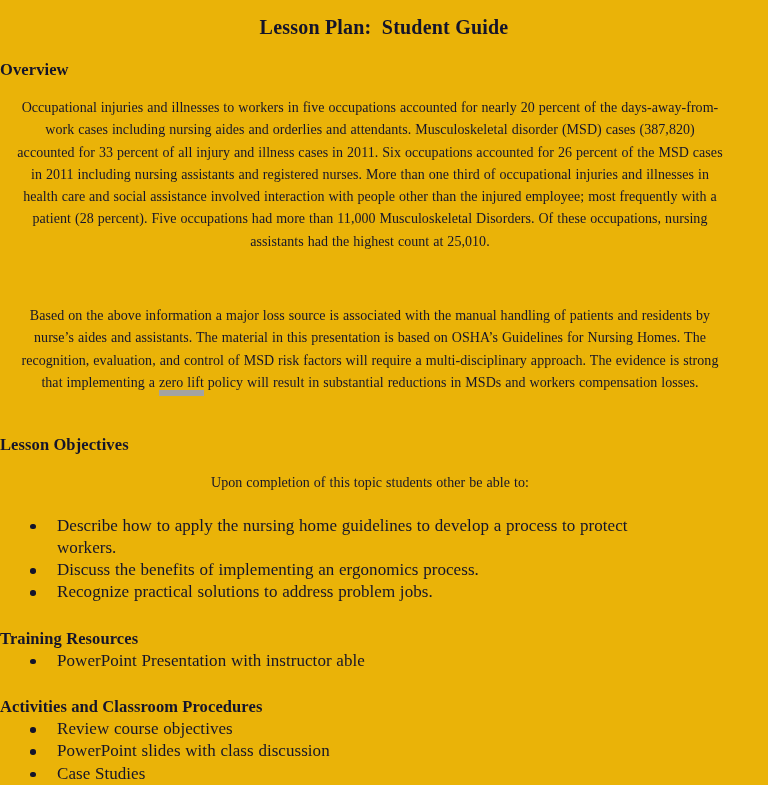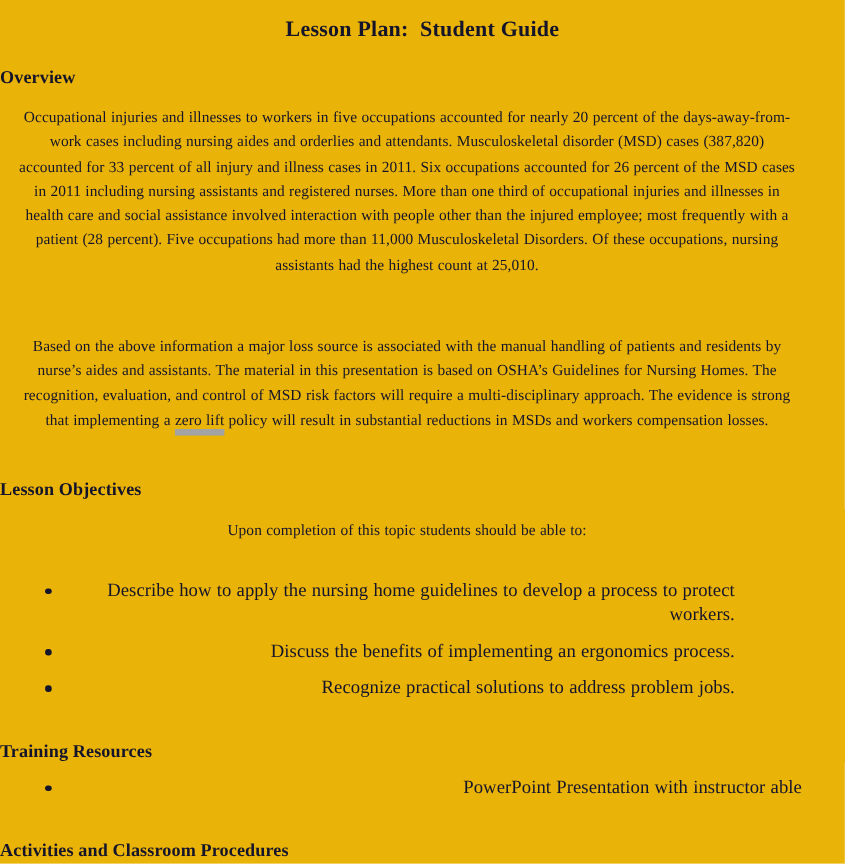--- a/index.html
+++ b/index.html
@@ -60,24 +60,23 @@
     list-style: none;
     margin: 0;
     padding: 0;
   }
   .bullet-list li {
     position: relative;
     font-size: 17px;
     line-height: 22.3px;
     color: #14142b;
     padding-left: 57px;
-    margin: 11px;
+    margin: 0;
     letter-spacing: 0.05px;
     word-spacing: 0.4px;
-    text-align: right;
   }
   .bullet-list li .dot {
     position: absolute;
     left: 30px;
     top: 9px;
     width: 5.5px;
     height: 5.5px;
     background: #14142b;
     border-radius: 50%;
   }
@@ -109,21 +108,21 @@
     <p class="body-par par-block">Occupational injuries and illnesses to workers in five occupations accounted for nearly 20 percent of the days-away-from-work  cases including nursing aides and orderlies and attendants.  Musculoskeletal disorder (MSD) cases (387,820) accounted for 33 percent of all injury and illness cases in 2011. Six occupations accounted for 26 percent of the MSD cases in 2011 including nursing assistants and registered nurses. More than one third of occupational injuries and illnesses in health care and social assistance involved interaction with people other than the injured employee; most frequently with a patient (28 percent).  Five occupations had more than 11,000 Musculoskeletal Disorders. Of these occupations, nursing assistants had the highest count at 25,010.</p>
 
     <div class="gap-md"></div>
 
     <p class="body-par par-block"><span>Based on the above information a major loss source is associated with the manual handling of patients and residents by nurse’s aides and assistants. The material in this presentation  is based on OSHA’s Guidelines for Nursing Homes.  The recognition,  evaluation,  and control of MSD risk factors will require a multi-disciplinary approach.  The evidence is strong that implementing a </span><a class="zero-lift" href="#">zero lift</a><span> policy will result in substantial reductions in MSDs and workers compensation losses.</span></p>
 
     <div class="gap-lg"></div>
 
     <div class="section-heading">Lesson Objectives</div>
 
-    <p class="body-par">Upon completion of this topic students  should be able to:</p>
+    <p class="body-par">Upon completion of this topic students  other be able to:</p>
 
     <div class="gap-xs"></div>
 
     <ul class="bullet-list obj-list">
       <li><span class="dot"></span><span>Describe how to apply the nursing home guidelines to develop a process to protect workers.</span></li>
       <li><span class="dot"></span><span>Discuss the benefits of implementing an ergonomics process.</span></li>
       <li><span class="dot"></span><span>Recognize practical solutions to address problem jobs.</span></li>
     </ul>
 
     <div class="gap-lg"></div>
@@ -131,15 +130,20 @@
     <div class="section-heading">Training Resources</div>
 
     <ul class="bullet-list">
       <li><span class="dot"></span><span>PowerPoint  Presentation  with instructor able</span></li>
     </ul>
 
     <div class="gap-lg"></div>
 
     <div class="section-heading">Activities and Classroom Procedures</div>
 
+    <ul class="bullet-list">
+      <li><span class="dot"></span><span>Review course objectives</span></li>
+      <li><span class="dot"></span><span>PowerPoint  slides with class discussion</span></li>
+      <li><span class="dot"></span><span>Case Studies</span></li>
+    </ul>
 
   </div>
 </div>
 
 </body></html>

